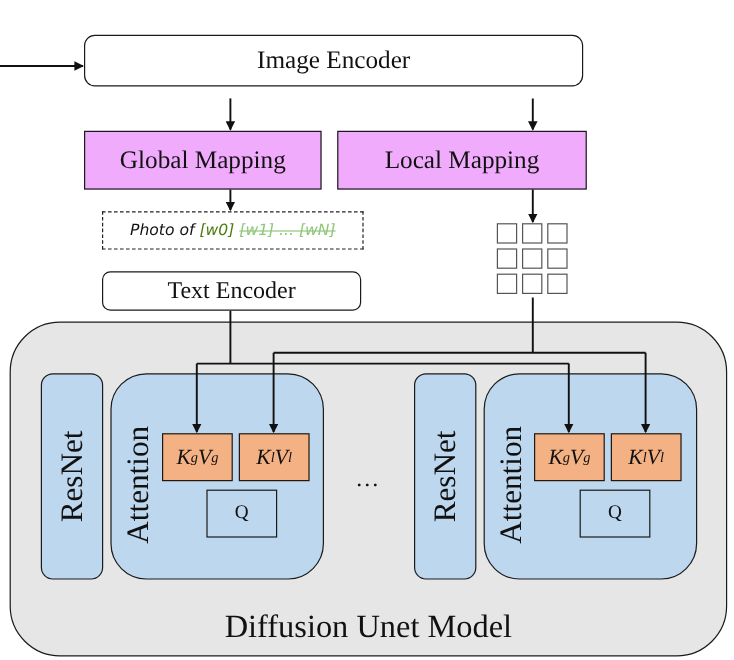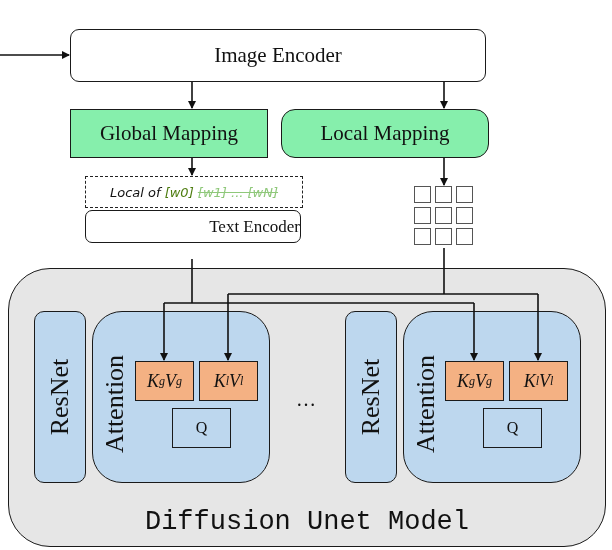--- a/index.html
+++ b/index.html
@@ -1,54 +1,54 @@
 <!DOCTYPE html>
 <html><head>
 <meta charset="utf-8">
 <style>
   html, body { margin:0; padding:0; background:#ffffff; }
   body { width:612px; height:550px; position:relative; overflow:hidden; font-family:"Liberation Serif", "DejaVu Serif", serif; color:#111; }
   .abs { position:absolute; box-sizing:border-box; }
   .box { border:1.6px solid #1a1a1a; display:flex; align-items:center; justify-content:center; }
   .enc { background:#fff; border-radius:9px; }
-  .map { background:#86efac; font-size:21px; }
+  .map { background:#f0abfc; font-size:21px; }
   .unet { background:#e6e6e6; border:1.6px solid #1a1a1a; border-radius:42px; }
   .blue { background:#bdd7ee; border:1.6px solid #1a1a1a; }
   .kv { background:#f4b183; font-style:italic; font-size:18px; }
   .vert { position:absolute; left:50%; top:50%; transform:translate(-50%,-50%) rotate(-90deg); white-space:nowrap; }
   .cell { position:absolute; width:17px; height:17px; border:1.3px solid #555; background:#fff; box-sizing:border-box; }
   svg.lines { position:absolute; left:0; top:0; }
   .prompt { font-family:"DejaVu Sans", sans-serif; font-size:13px; font-style:italic; letter-spacing:0px; }
   .red { color:#4d7c0f; }
   .green { color:#8fc87a; text-decoration:line-through;margin-top:39px; }
 </style>
 </head>
 <body>
 
 <div class="abs unet" style="left:8px;top:268px;width:598px;height:279px;"></div>
 
-<div class="abs box enc" style="left:70px;top:29px;width:416px;height:53px;font-size:21px;align-items:center;">
+<div class="abs box enc" style="left:70px;top:29px;width:416px;height:43px;font-size:21px;align-items:center;">
   <span>Image Encoder</span>
 </div>
 
 <div class="abs box map" style="left:70px;top:109px;width:198px;height:49px;">
   <span>Global Mapping</span>
 </div>
-<div class="abs box map" style="left:281px;top:109px;width:208px;height:49px;border-radius:14px;">
+<div class="abs box map" style="left:281px;top:109px;width:208px;height:49px;">
   <span>Local Mapping</span>
 </div>
 
 <div class="abs" style="left:85px;top:176px;width:218px;height:32px;border:1.6px dashed #222;display:flex;align-items:center;justify-content:center;">
   <span class="prompt">
-    <span>Local of </span><span class="red">[w0]</span>
+    <span>Photo of </span><span class="red">[w0]</span>
     <span class="green">[w1] ... [wN]</span>
   </span>
 </div>
 
-<div class="abs box enc" style="left:85px;top:210px;width:216px;height:33px;font-size:17px;border-radius:7px;justify-content:flex-end;">
+<div class="abs box enc" style="left:85px;top:226px;width:216px;height:33px;font-size:20px;border-radius:7px;">
   <span>Text Encoder</span>
 </div>
 
 <div class="abs" style="left:414px;top:186px;width:62px;height:62px;">
   <div class="cell" style="left:0;top:0;"></div>
   <div class="cell" style="left:21px;top:0;"></div>
   <div class="cell" style="left:42px;top:0;"></div>
   <div class="cell" style="left:0;top:21px;"></div>
   <div class="cell" style="left:21px;top:21px;"></div>
   <div class="cell" style="left:42px;top:21px;"></div>
@@ -100,21 +100,21 @@
 <div class="abs box kv" style="left:509px;top:361px;width:59px;height:40px;">
   <span>K</span>
     <sup style="font-size:12px;">l</sup>
     <span>V</span>
     <sup style="font-size:12px;">l</sup>
 </div>
 <div class="abs box" style="left:483px;top:408px;width:59px;height:40px;background:#bdd7ee;font-size:16px;">
   <span>Q</span>
 </div>
 
-<div class="abs" style="left:8px;top:507px;width:598px;text-align:center;font-size:27px;font-family:Liberation Mono, monospace;">Diffusion Unet Model</div>
+<div class="abs" style="left:8px;top:507px;width:598px;text-align:center;font-size:27px;">Diffusion Unet Model</div>
 
 <svg class="lines" width="612" height="550">
   <defs>
     <marker id="ah" markerWidth="8" markerHeight="8" refX="7" refY="4" orient="auto" markerUnits="userSpaceOnUse">
       <path d="M0,0 L8,4 L0,8 z" fill="#111"></path>
     </marker>
   </defs>
   <g stroke="#111" stroke-width="1.6" fill="none">
     <line x1="0" y1="55" x2="69" y2="55" marker-end="url(#ah)"></line>
     <line x1="192" y1="82" x2="192" y2="108" marker-end="url(#ah)"></line>

